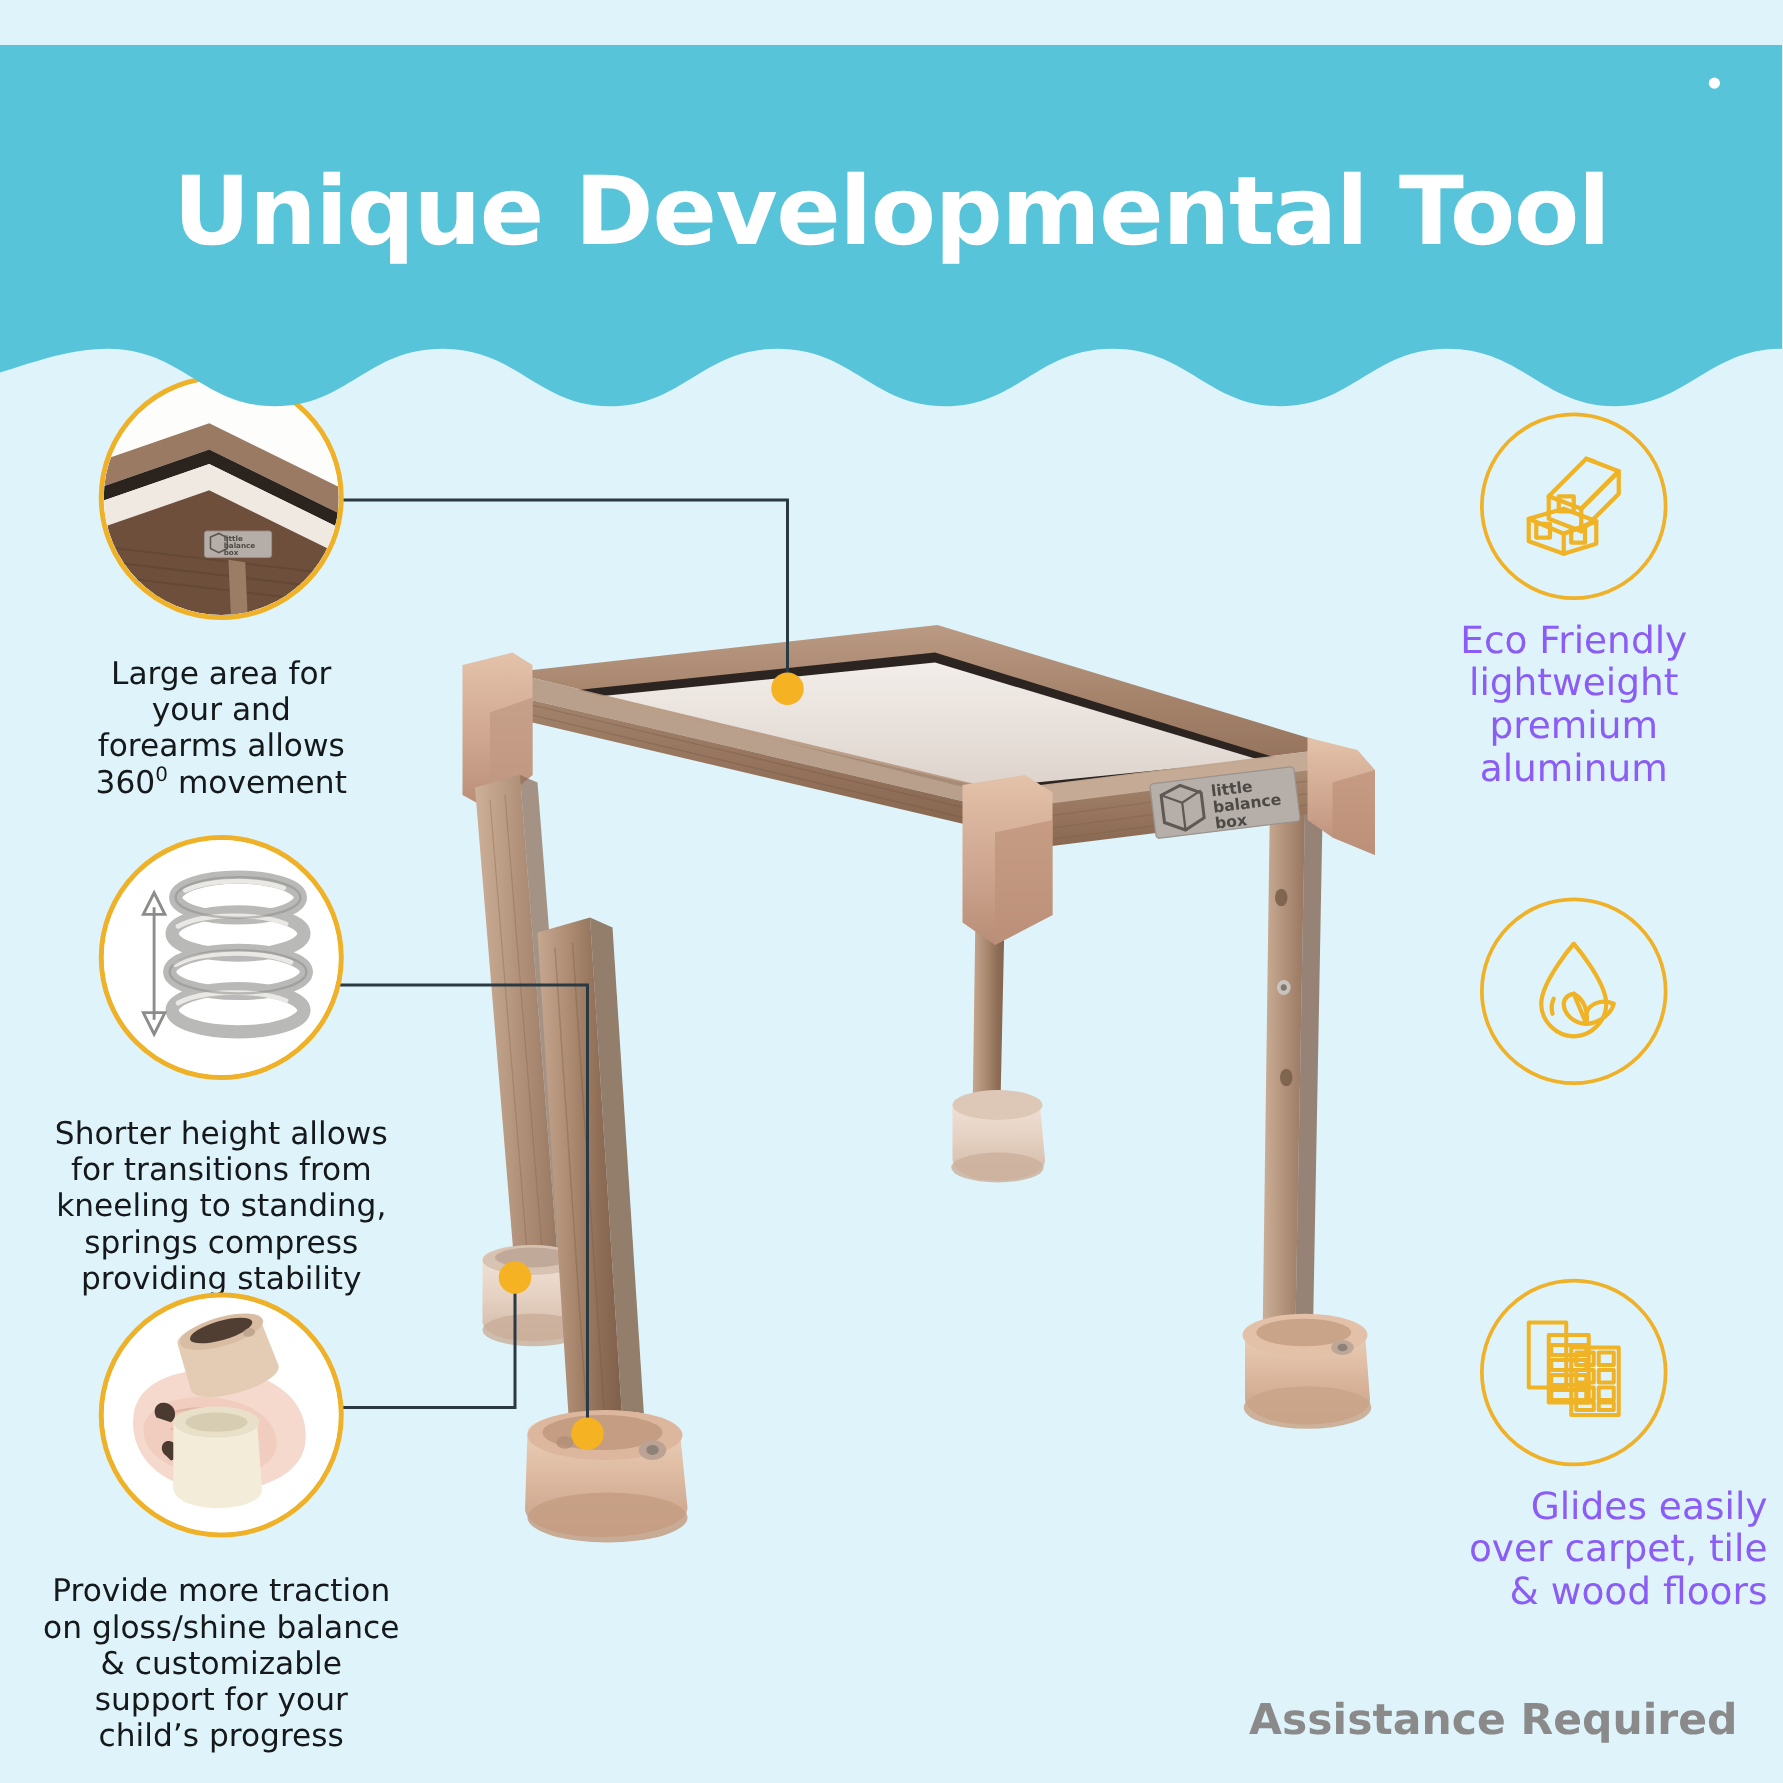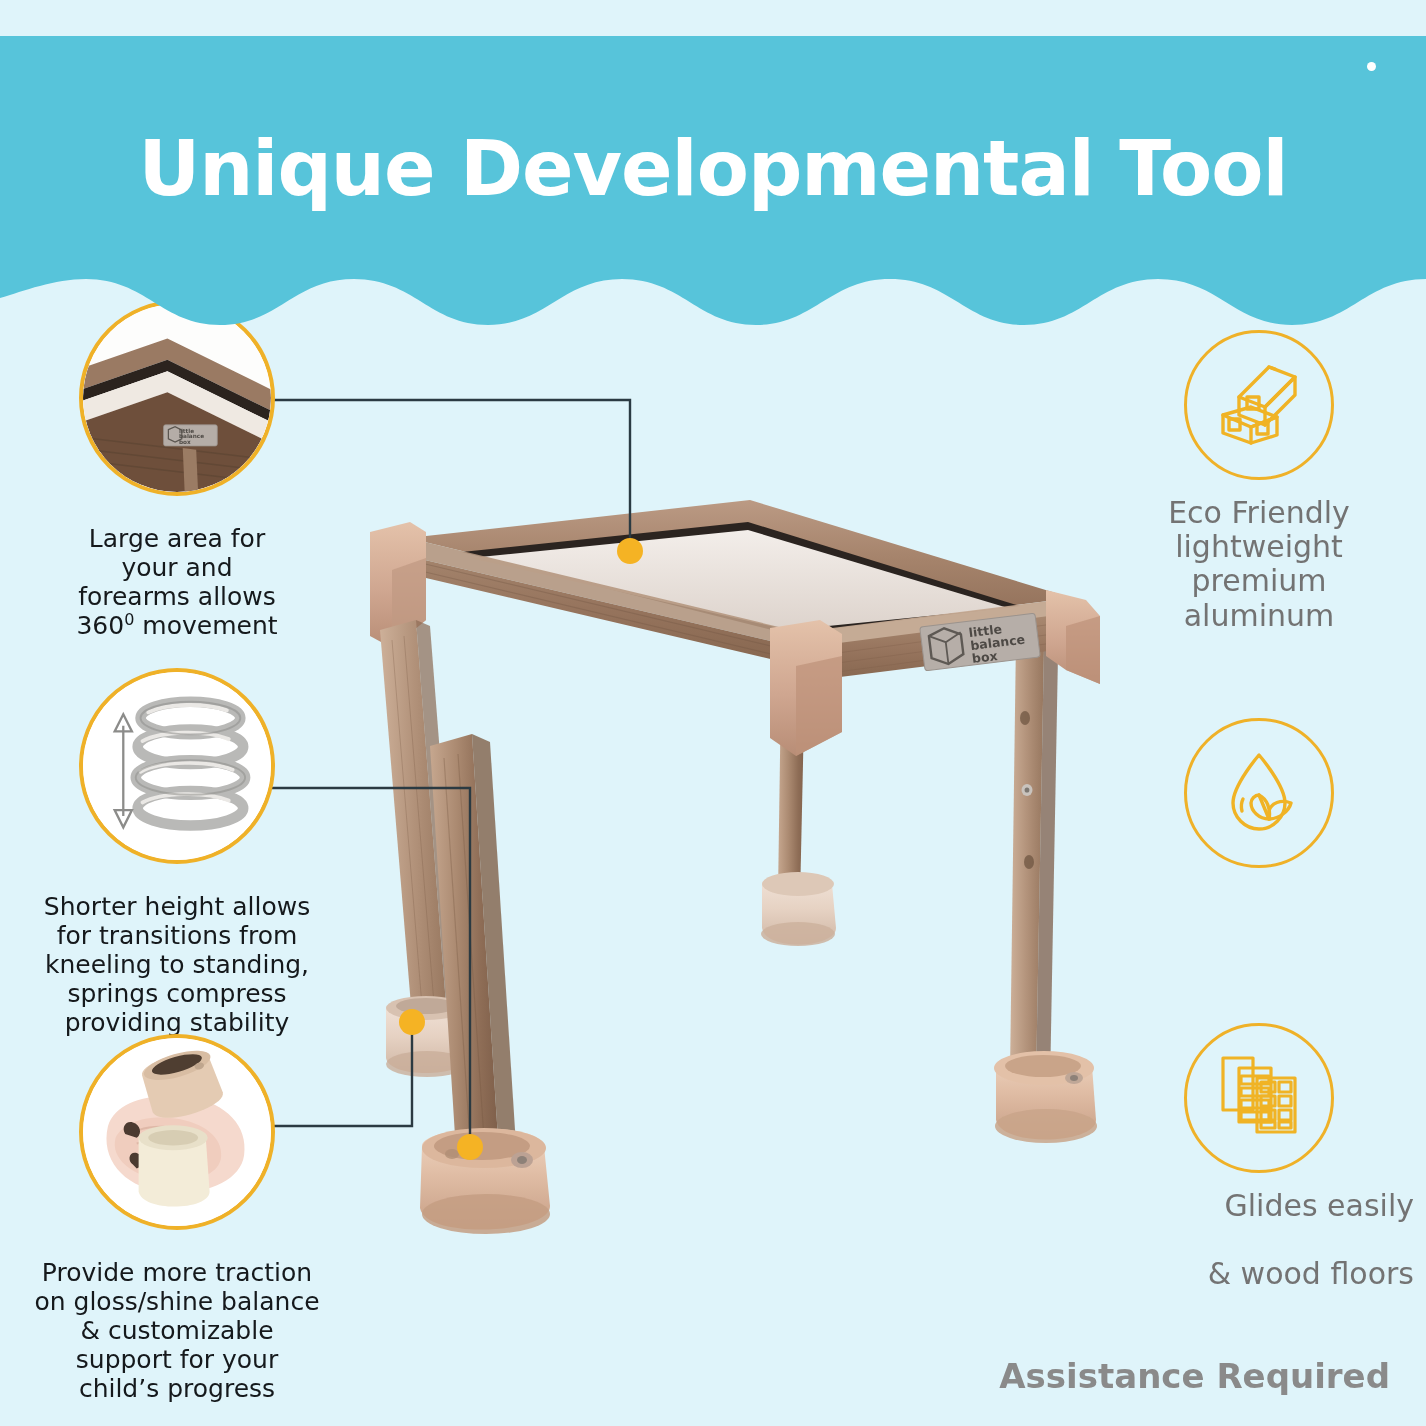--- a/index.html
+++ b/index.html
@@ -105,21 +105,21 @@
     border-radius: 50%;
     border: 3px solid #efb128;
     box-sizing: border-box;
   }
   .icon-circle svg { position: absolute; left: 50%; top: 50%; transform: translate(-50%,-50%); }
   .icon-text {
     margin-top: 16px;
     font-family: "DejaVu Sans", sans-serif;
     font-size: 30px;
     line-height: 1.14;
-    color: #737373;
+    color: #8b5cf6;
   }
 
   
   #leaders { position: absolute; left: 0; top: 0; width: 1426px; height: 1426px; z-index: 3; pointer-events: none; }
 
   
   #product { position: absolute; left: 330px; top: 470px; width: 790px; height: 790px; z-index: 2; }
 
   
   #footer-note {
@@ -491,19 +491,19 @@
             <rect x="56" y="66" width="14" height="10"></rect>
             <rect x="74" y="66" width="12" height="10"></rect>
             <rect x="56" y="78" width="14" height="6"></rect>
             <rect x="74" y="78" width="12" height="6"></rect>
           </g>
         </g>
       </svg>
     </div>
     <div class="icon-text">
       <span>Glides easily</span><br>
-      <br>
+      <span>over carpet, tile</span><br>
       <span>&amp; wood floors</span>
     </div>
   </div>
 </div>
 
 <div id="footer-note">Assistance Required</div>
 
 </body></html>

